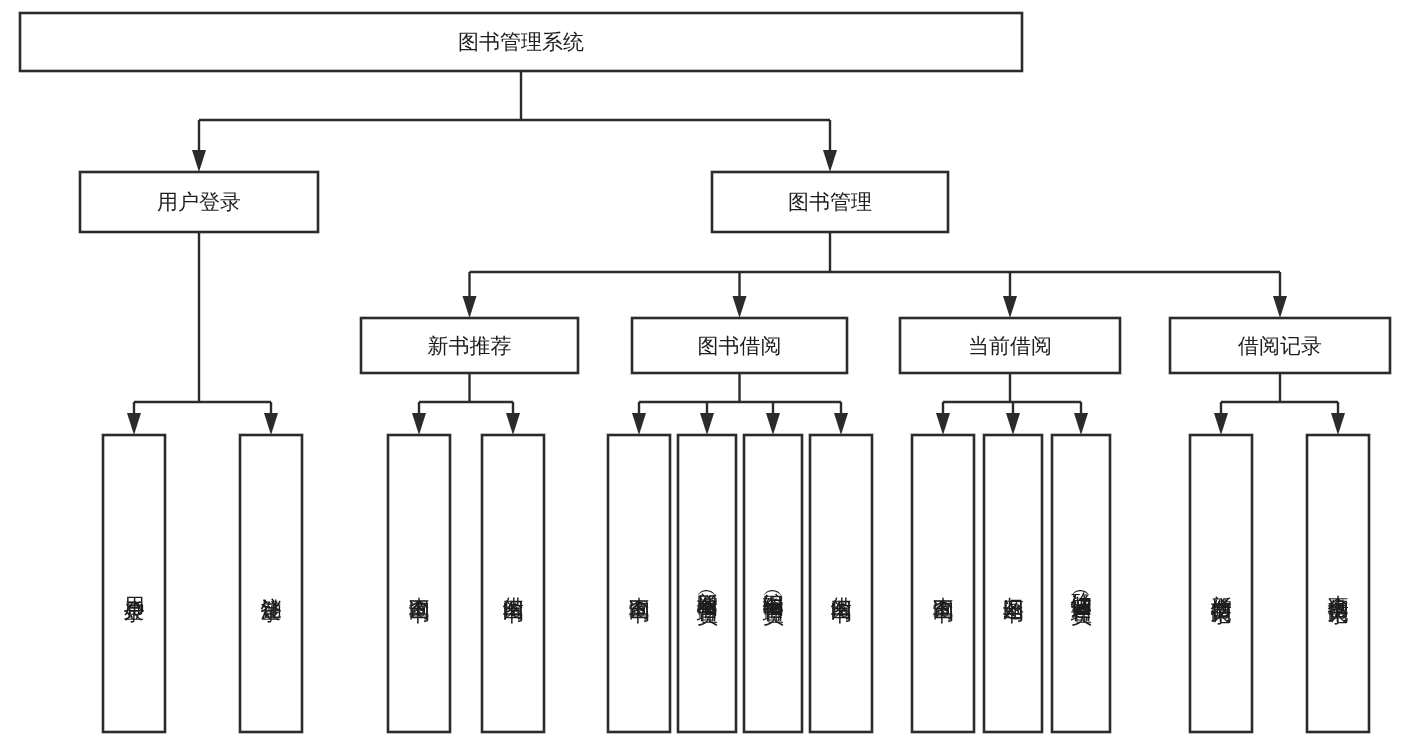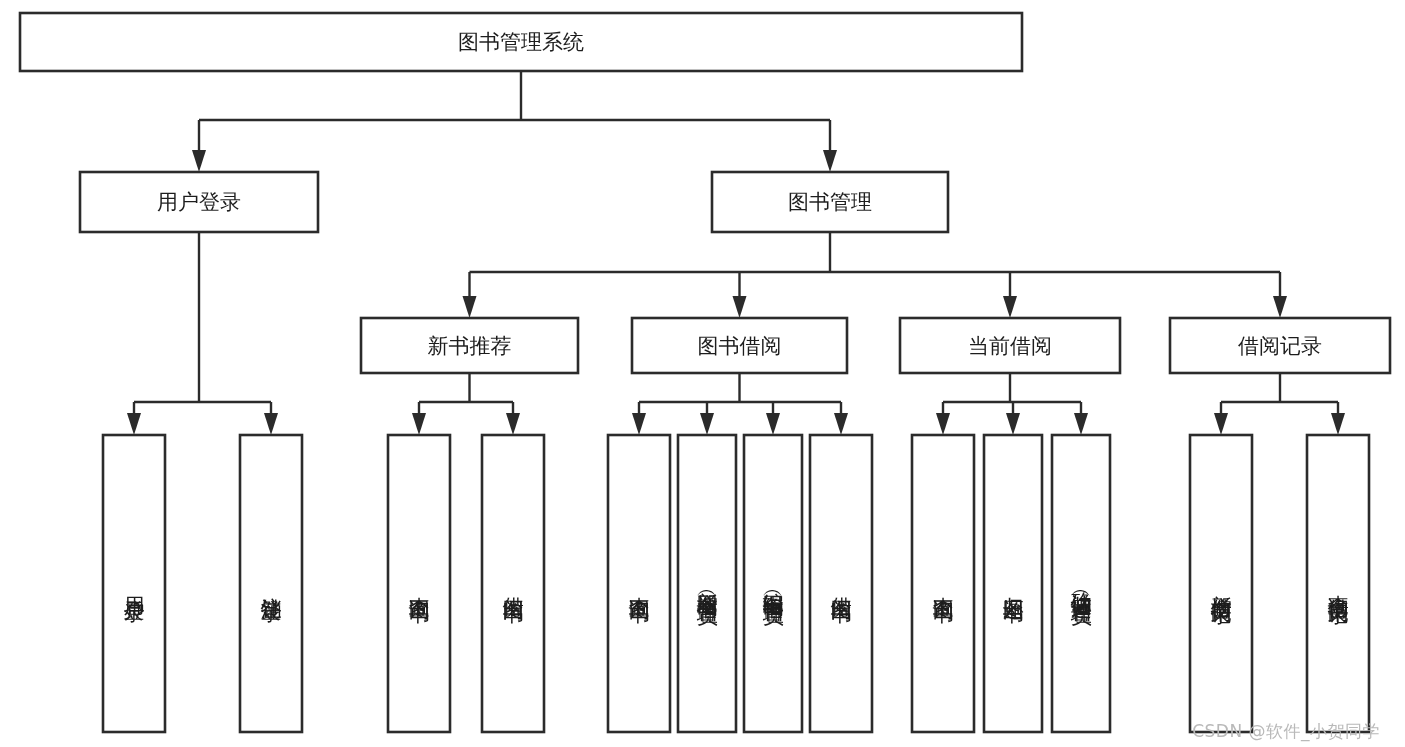--- a/index.html
+++ b/index.html
@@ -178,14 +178,13 @@
       <div class="leaf-label" style="left: 608px; top: 435px; width: 62px; height: 297px;">查询图书</div>
       <div class="leaf-label" style="left: 678px; top: 435px; width: 58px; height: 297px;">新增图书（管理员）</div>
       <div class="leaf-label" style="left: 744px; top: 435px; width: 58px; height: 297px;">编辑图书（管理员）</div>
       <div class="leaf-label" style="left: 810px; top: 435px; width: 62px; height: 297px;">借阅图书</div>
       <div class="leaf-label" style="left: 912px; top: 435px; width: 62px; height: 297px;">查询图书</div>
       <div class="leaf-label" style="left: 984px; top: 435px; width: 58px; height: 297px;">归还图书</div>
       <div class="leaf-label" style="left: 1052px; top: 435px; width: 58px; height: 297px;">确认归还（管理员）</div>
       <div class="leaf-label" style="left: 1190px; top: 435px; width: 62px; height: 297px;">新增借阅记录</div>
       <div class="leaf-label" style="left: 1307px; top: 435px; width: 62px; height: 297px;">查询借阅记录</div>
     </div>
-  <div class="watermark">CSDN @软件_小贺同学</div>
 </div>
 
 </body></html>

